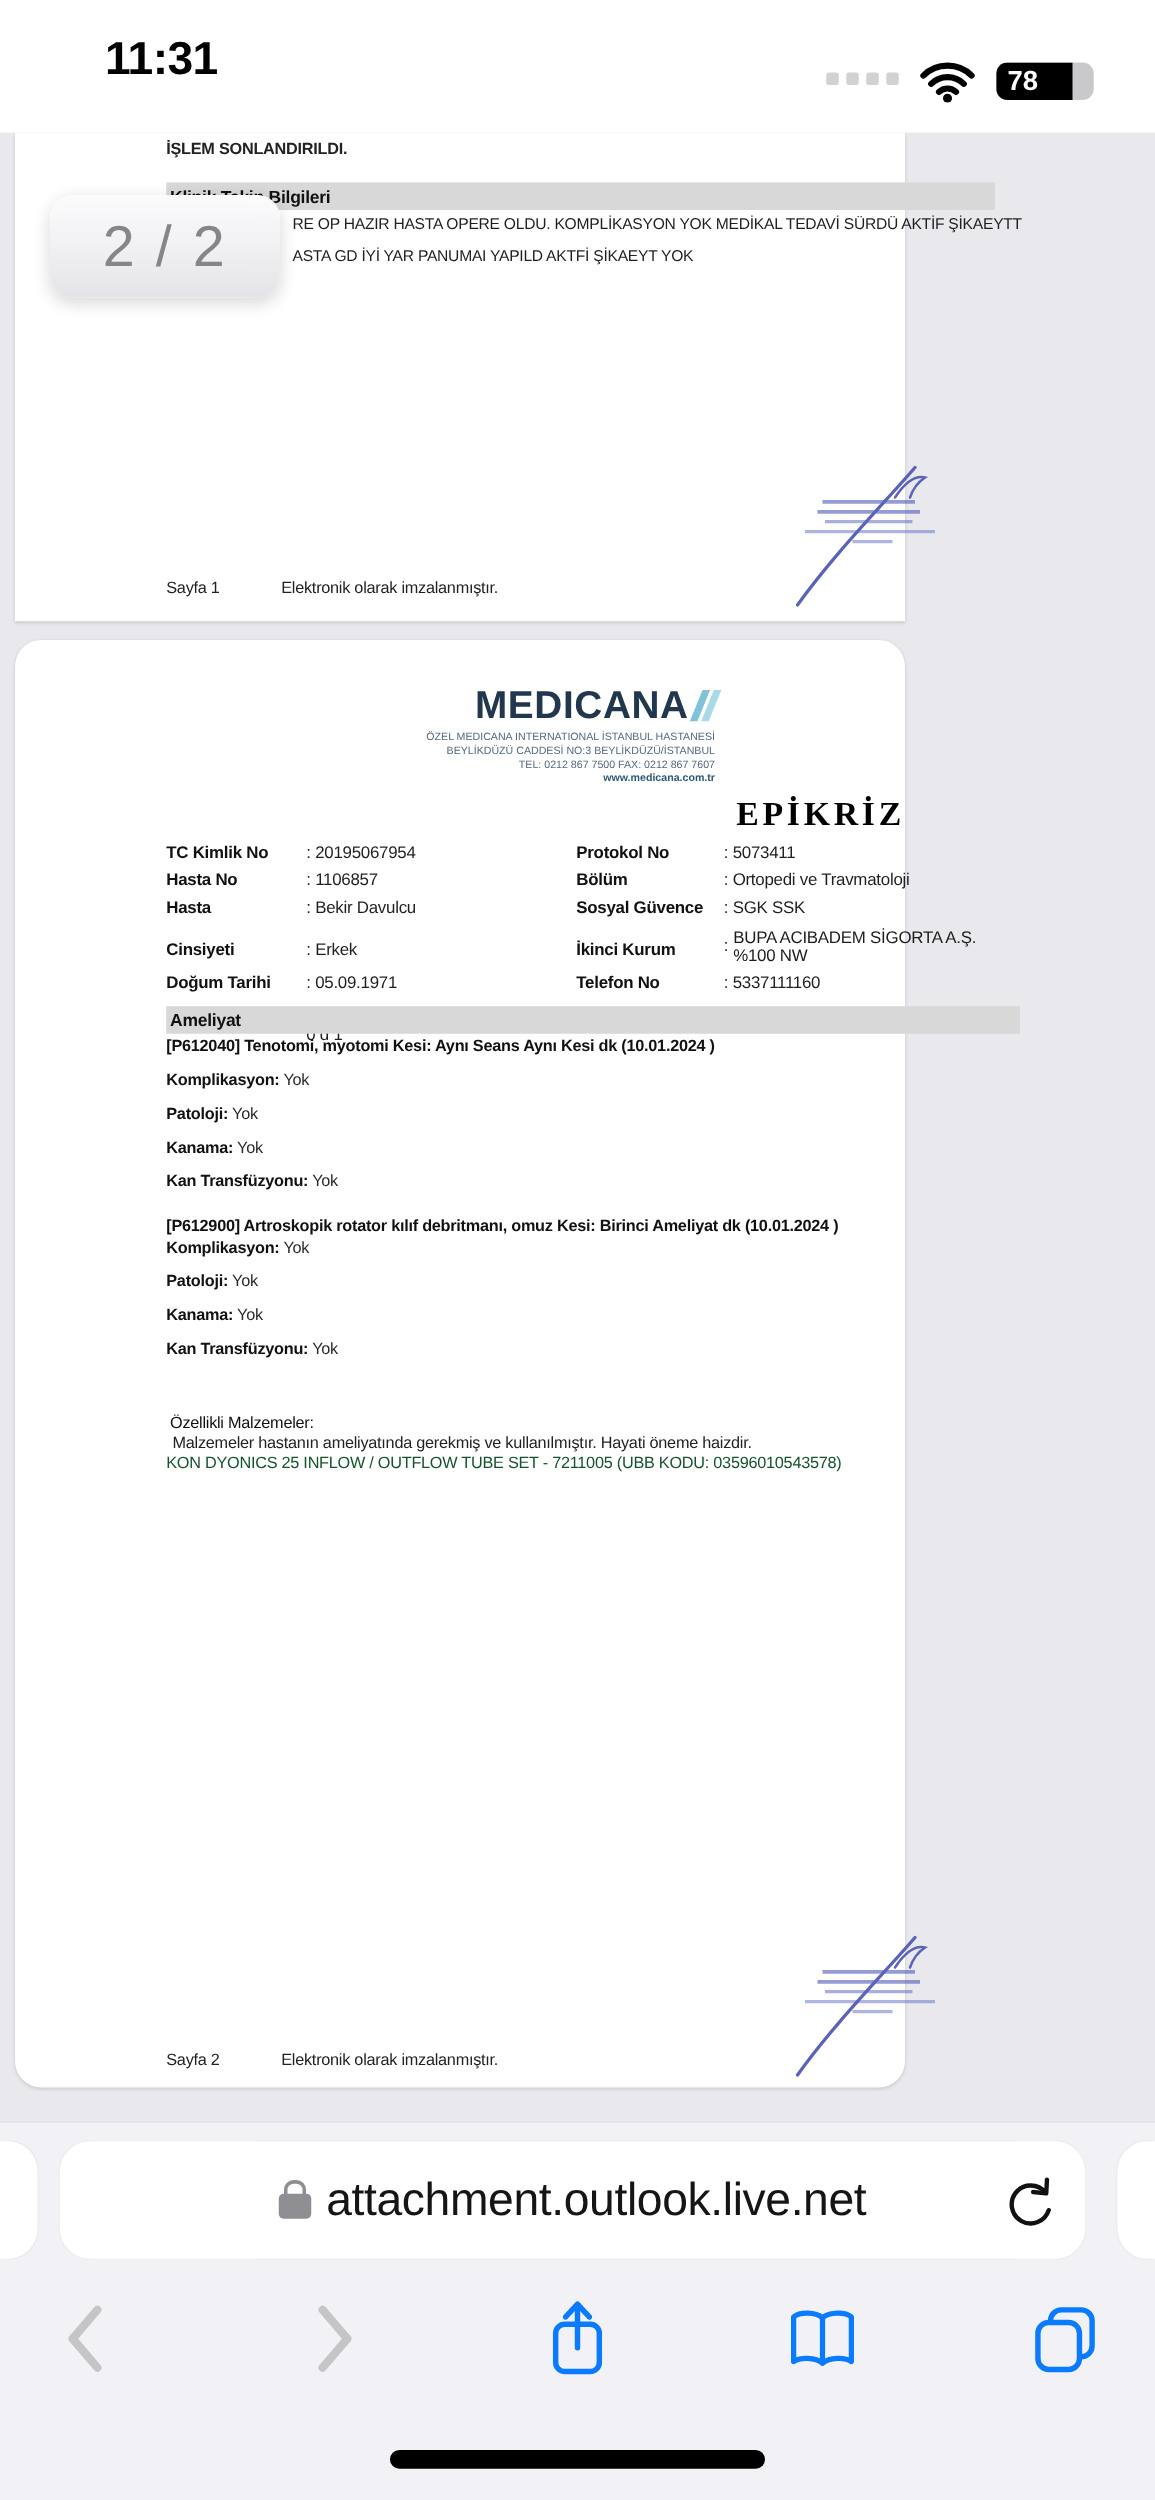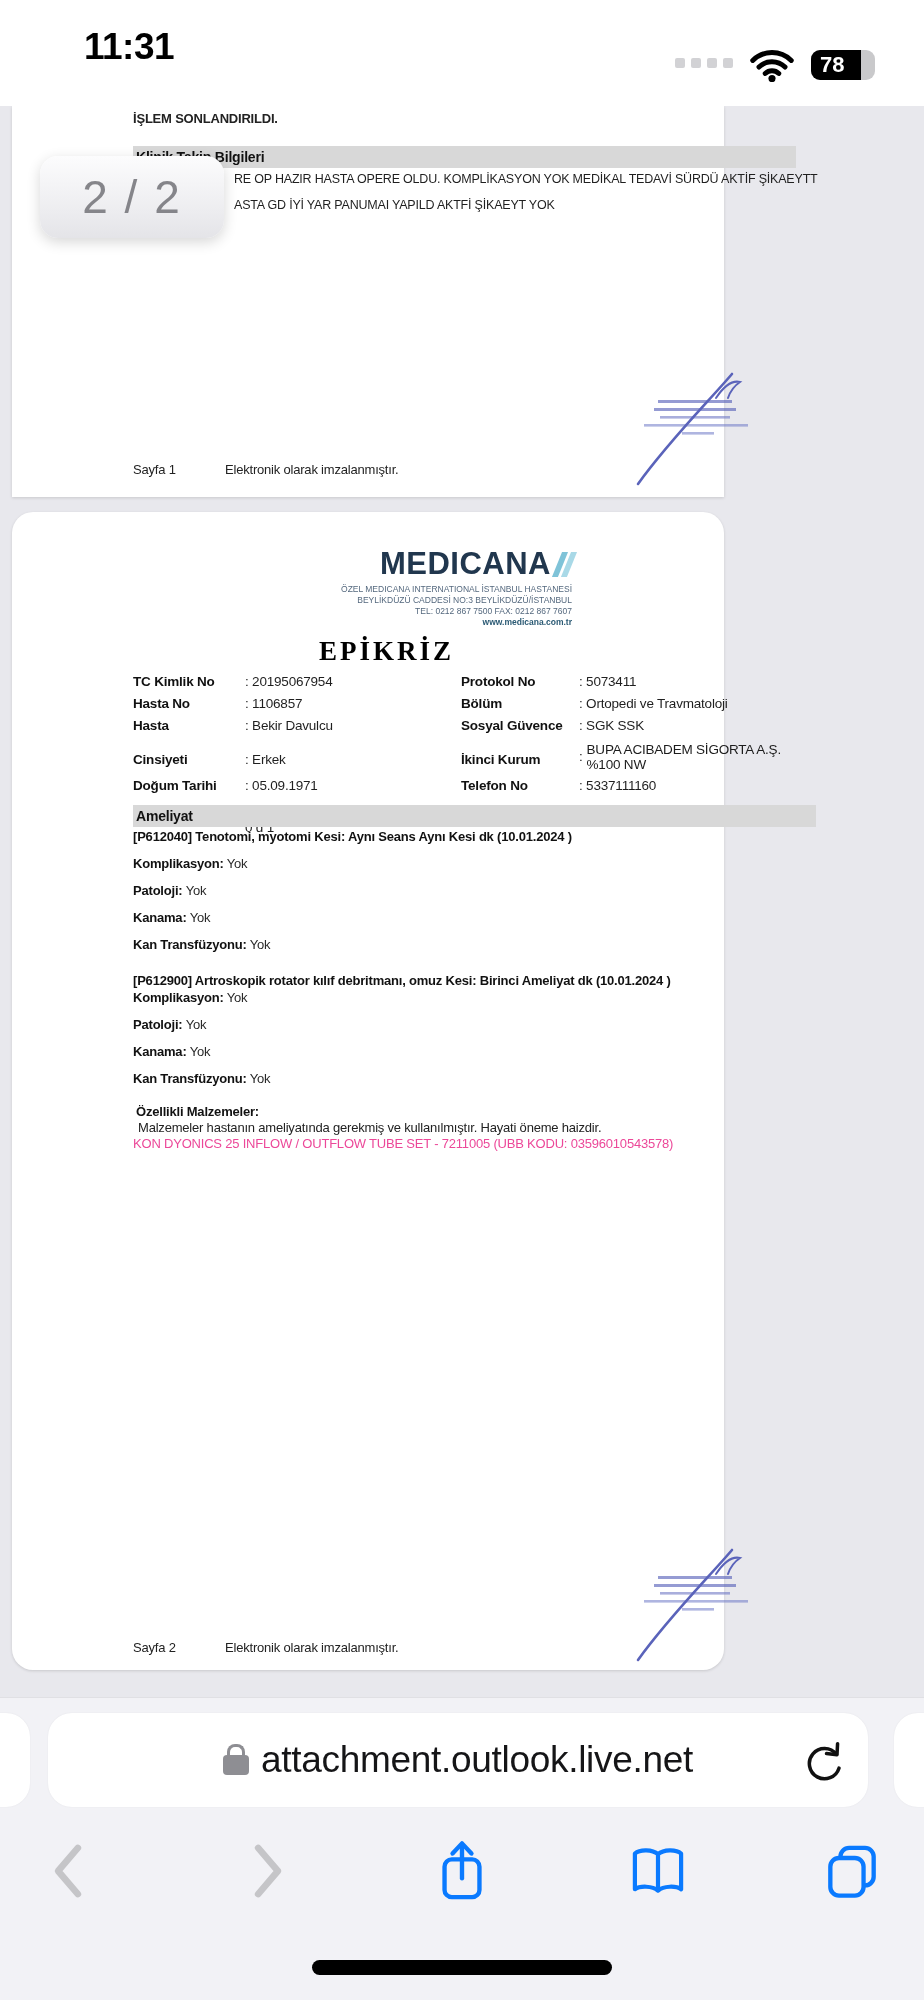--- a/index.html
+++ b/index.html
@@ -5,21 +5,21 @@
   html,body{margin:0;padding:0;background:#dcdce0;}
   #screen{position:relative;width:924px;height:2000px;background:#e8e8ed;overflow:hidden;
           font-family:"Liberation Sans",sans-serif;-webkit-font-smoothing:antialiased;}
 
   
   .statusbar{position:absolute;left:0;top:0;width:924px;height:106px;background:#ffffff;z-index:30;}
   .sb-time{position:absolute;left:84px;top:26px;font-size:37px;font-weight:700;letter-spacing:-0.5px;color:#000;}
   .sb-icons{position:absolute;right:58px;top:48px;display:flex;align-items:center;gap:16px;}
   .sb-dots{display:flex;gap:6px;align-items:flex-end;padding-bottom:4px;}
   .sb-dots i{width:10px;height:10px;border-radius:2px;background:#d2d2d5;display:block;}
-  .battery{position:relative;width:64px;height:30px;border-radius:9px;overflow:hidden;background:#c9c9cb;}
+  .battery{position:relative;width:78px;height:30px;border-radius:9px;overflow:hidden;background:#c9c9cb;}
   .battery .fill{position:absolute;left:0;top:0;bottom:0;width:78%;background:#000;}
   .battery .pct{position:absolute;inset:0;display:flex;align-items:center;justify-content:flex-start;
                 padding-left:9px;color:#fff;font-size:22px;font-weight:700;z-index:2;}
   .battery-tip{width:4px;height:12px;background:#c9c9cb;border-radius:0 4px 4px 0;margin-left:-13px;}
 
   
   .content{position:absolute;left:0;top:106px;width:736px;height:1591px;background:#e8e8ed;}
   .page{position:absolute;left:12px;right:12px;background:#fff;box-shadow:0 1px 3px rgba(0,0,0,.14);}
   .page1{top:0;height:391px;}
   .page2{top:406px;height:1158px;border-radius:21px;}
@@ -40,44 +40,44 @@
   .badge span{font-size:46px;color:#85858a;letter-spacing:2px;}
 
   
   .brand-row{position:absolute;top:34px;right:152px;display:flex;align-items:center;}
   .brand{font-size:31px;font-weight:700;color:#21374e;letter-spacing:0.5px;}
   .slash{width:6px;height:25px;margin-left:3px;transform:skewX(-22deg);display:inline-block;}
   .slash.s1{background:#7fc3d8;margin-left:6px;}
   .slash.s2{background:#a9d9e7;}
   .hosp{position:absolute;top:72px;right:152px;text-align:right;font-size:8.5px;line-height:11px;color:#54687e;letter-spacing:0;}
   .hosp .last{font-weight:700;color:#2b5a74;}
-  .doc-title{position:absolute;left:12px;right:0;top:124px;text-align:center;
+  .doc-title{position:absolute;left:12px;right:0;top:124px;text-align:right;
              font-family:"Liberation Serif",serif;font-size:27px;font-weight:700;letter-spacing:3px;color:#000;margin-left:25px;}
 
   .info-grid{position:absolute;left:121px;top:162px;width:690px;display:grid;
              grid-template-columns:112px 216px 118px 1fr;grid-auto-flow:row;
              grid-template-rows:22px 22px 24px 36px 26px 22px;font-size:13.5px;}
   .info-grid .lbl{font-weight:700;color:#111;}
   .info-grid .val{color:#1f1f1f;}
   .cell{align-self:start;line-height:16px;}
   .cell.vcenter{align-self:center;}
   .multi{display:flex;align-items:center;gap:4px;}
   .multi .mval{white-space:pre-line;line-height:15px;}
 
   .p2-bar{left:121px;top:293px;width:680px;}
   .flow{position:absolute;left:121px;top:316px;right:56px;font-size:13px;line-height:17px;}
   .proc-line{font-weight:700;color:#111;white-space:nowrap;}
   .proc-line.mt-lg{margin-top:19px;}
   .fld{margin-top:10px;}
   .fld.attached{margin-top:0;}
   .fld b{font-weight:700;color:#111;}
   .fld span{color:#2a2a2a;}
-  .mat-h{margin-top:16px;font-weight:700;color:#111;padding-left:3px;}
+  .mat-h{margin-top:42px;font-weight:400;color:#111;padding-left:3px;}
   .mat-note{padding-left:5px;color:#222;line-height:16px;}
-  .mat-item{color:#ec4899;line-height:16px;white-space:nowrap;text-align:center;}
+  .mat-item{color:#14532d;line-height:16px;white-space:nowrap;text-align:center;}
 
   
   .chrome{position:absolute;left:0;top:1697px;width:924px;height:303px;background:#f2f2f6;border-top:1px solid rgba(0,0,0,.07);}
   .urlstub{position:absolute;top:15px;height:94px;background:#fff;border-radius:24px;box-shadow:0 0 2px rgba(0,0,0,.06);}
   .stub-l{left:-30px;width:60px;}
   .stub-r{right:-32px;width:62px;}
   .urlbar{position:absolute;left:48px;right:56px;top:15px;height:94px;background:#fff;border-radius:24px;
           box-shadow:0 0 2px rgba(0,0,0,.06);display:flex;align-items:center;justify-content:center;gap:12px;}
   .lock{position:relative;width:26px;height:20px;background:#8e8e93;border-radius:4px;margin-top:10px;}
   .lock:before{content:"";position:absolute;left:4px;top:-11px;width:12px;height:14px;border:3.5px solid #8e8e93;

